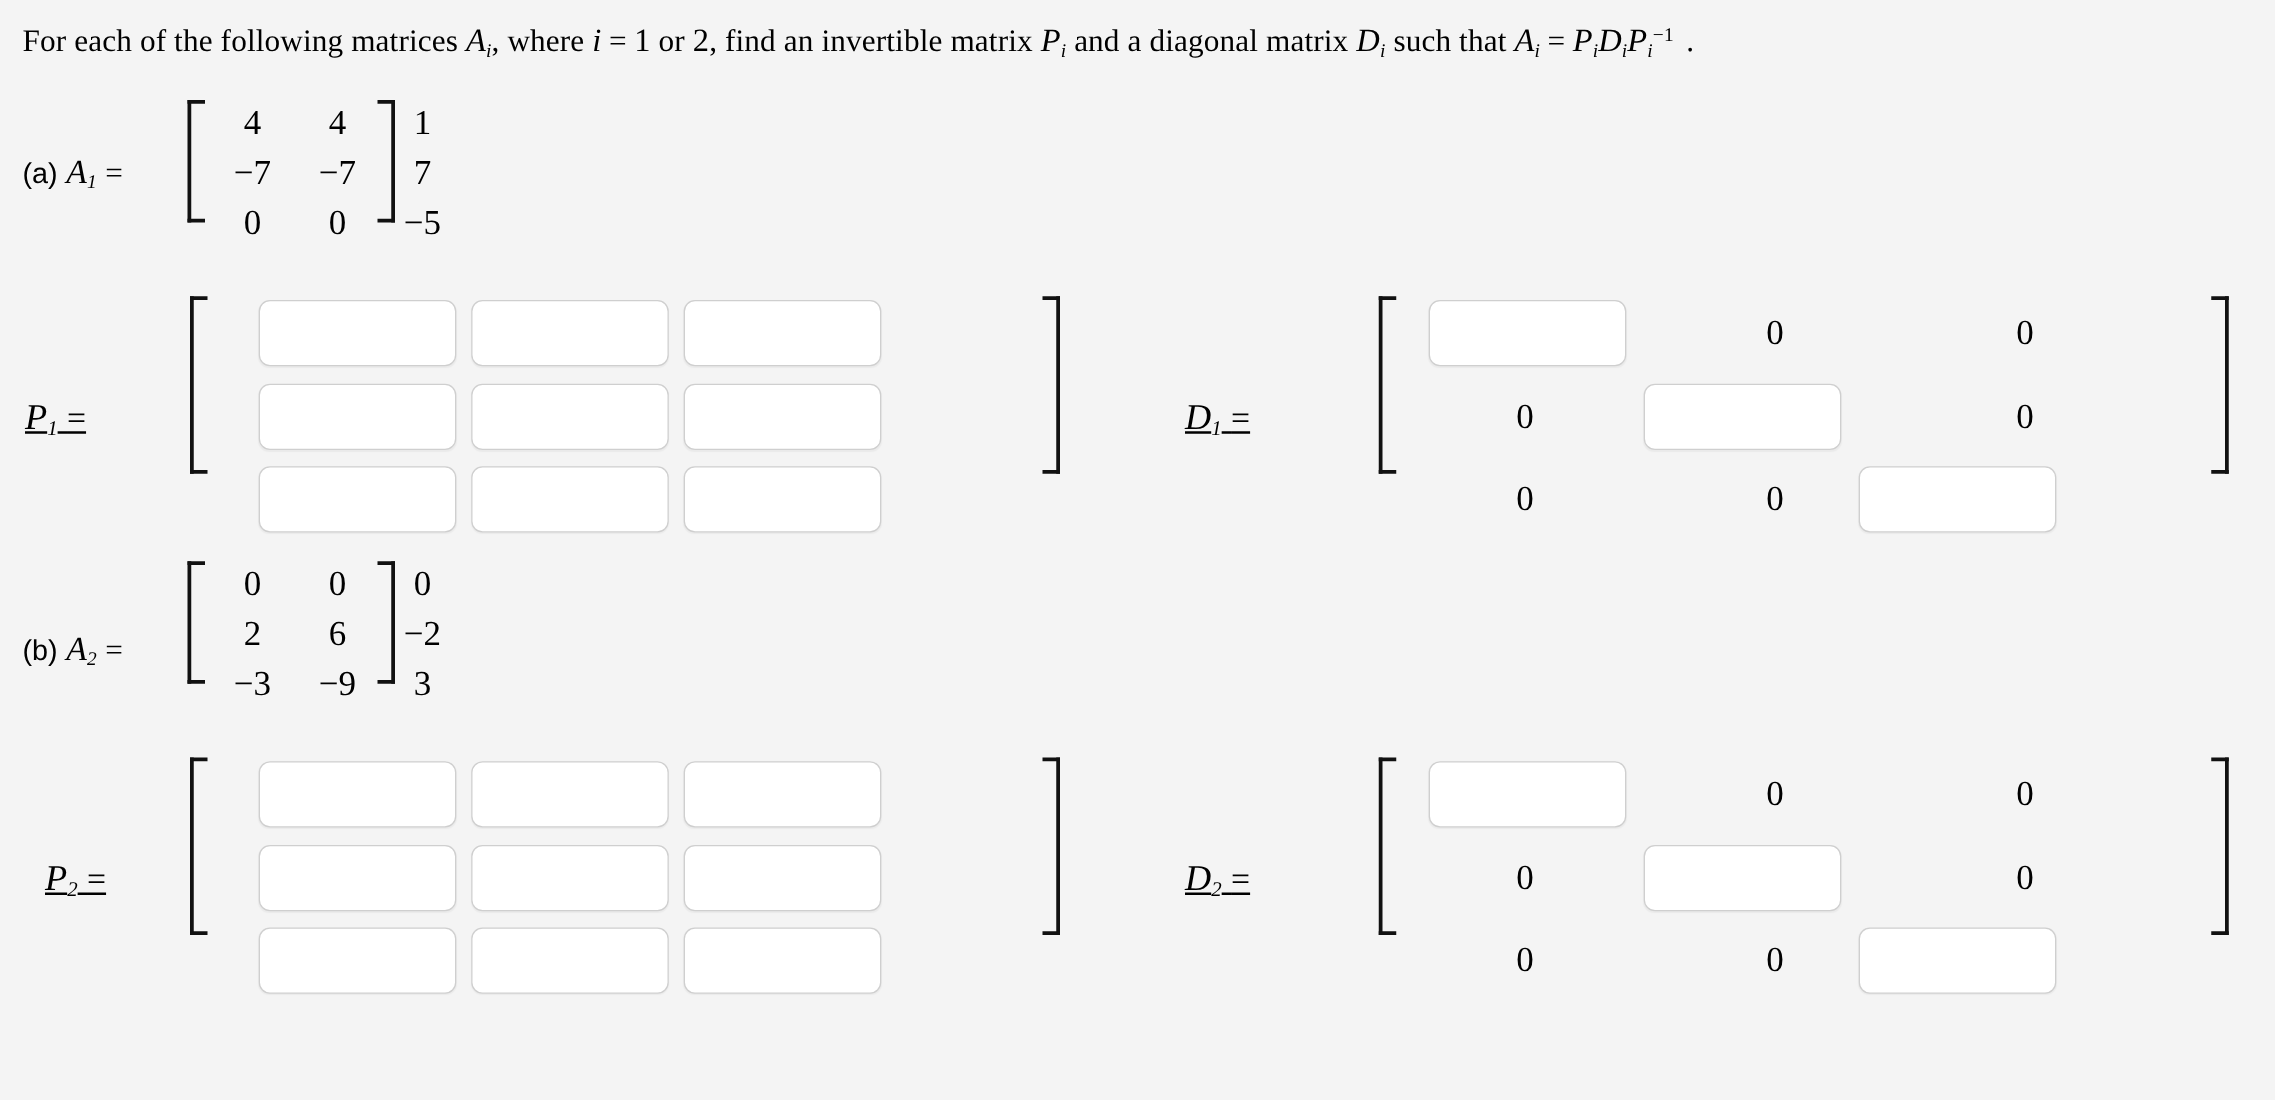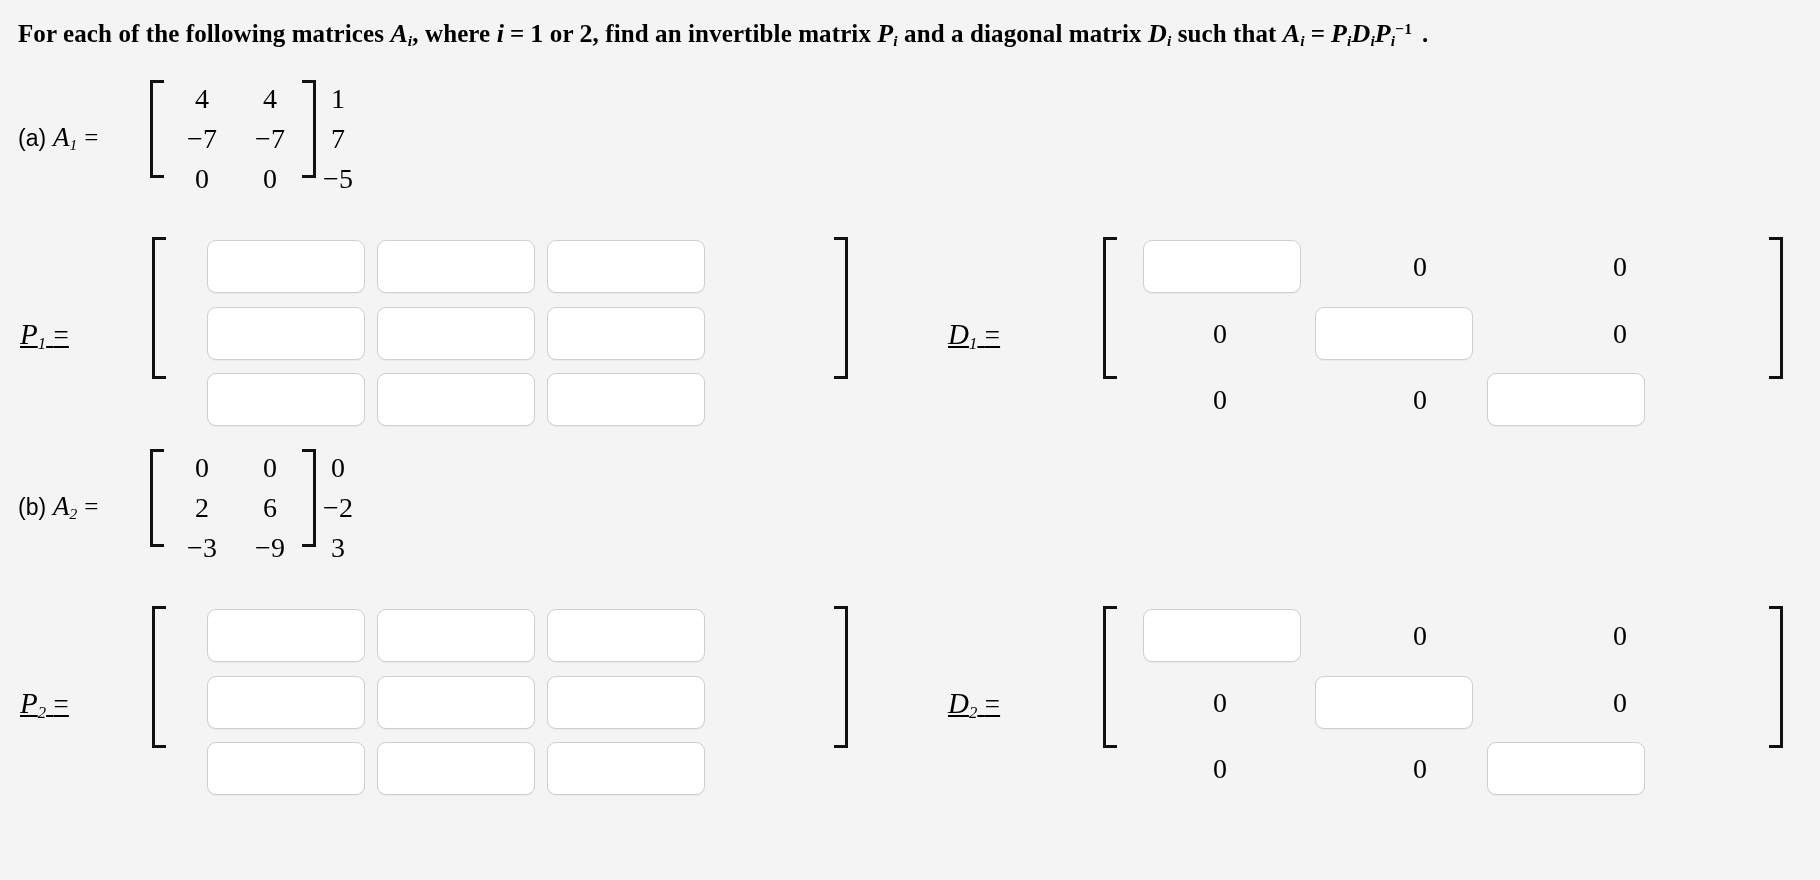--- a/index.html
+++ b/index.html
@@ -44,21 +44,20 @@
 
   
   #prompt {
     position: absolute;
     left: 18px;
     top: 12px;
     font-size: 25px;
     line-height: 34px;
     white-space: nowrap;
     letter-spacing: 0.1px;
-    font-weight: bold;
   }
   #prompt .mathvar { font-size: 26px; }
   #prompt .mathnum { font-size: 26px; }
 
   
   .bracket {
     position: absolute;
     width: 16px;
   }
   .bracket .stem {
@@ -226,21 +225,21 @@
 <div class="zero" style="left:1200px; top:386px;">0</div>
 <div class="zero" style="left:1400px; top:386px;">0</div>
 <input class="inbox" type="text" style="left: 1487px; top: 373px;" placeholder="">
 
 <div class="bracket right" style="left:1767px; top:237px; height:142px;">
   <div class="stem"></div>
   <div class="serif-t"></div>
   <div class="serif-b"></div>
 </div>
 
-<div class="given-label" style="left:18px; top:491px;">
+<div class="given-label" style="left:18px; top:504px;">
   <span class="lbl-paren">(b)</span>
   <span class="mathvar">A</span><sub class="msub">2</sub>
   <span class="op">=</span>
 </div>
 
 <div class="bracket left" style="left:150px; top:449px; height:98px;">
   <div class="stem"></div>
   <div class="serif-t"></div>
   <div class="serif-b"></div>
 </div>
@@ -256,21 +255,21 @@
   <div class="cell">−9</div>
   <div class="cell">3</div>
 </div>
 
 <div class="bracket right" style="left:300px; top:449px; height:98px;">
   <div class="stem"></div>
   <div class="serif-t"></div>
   <div class="serif-b"></div>
 </div>
 
-<div class="ans-label" style="left:20px; top:687px;">
+<div class="ans-label" style="left:36px; top:687px;">
   <span class="mathvar">P</span><sub class="msub">2</sub>
   <span class="op">=</span>
 </div>
 
 <div class="bracket left" style="left:152px; top:606px; height:142px;">
   <div class="stem"></div>
   <div class="serif-t"></div>
   <div class="serif-b"></div>
 </div>
 

